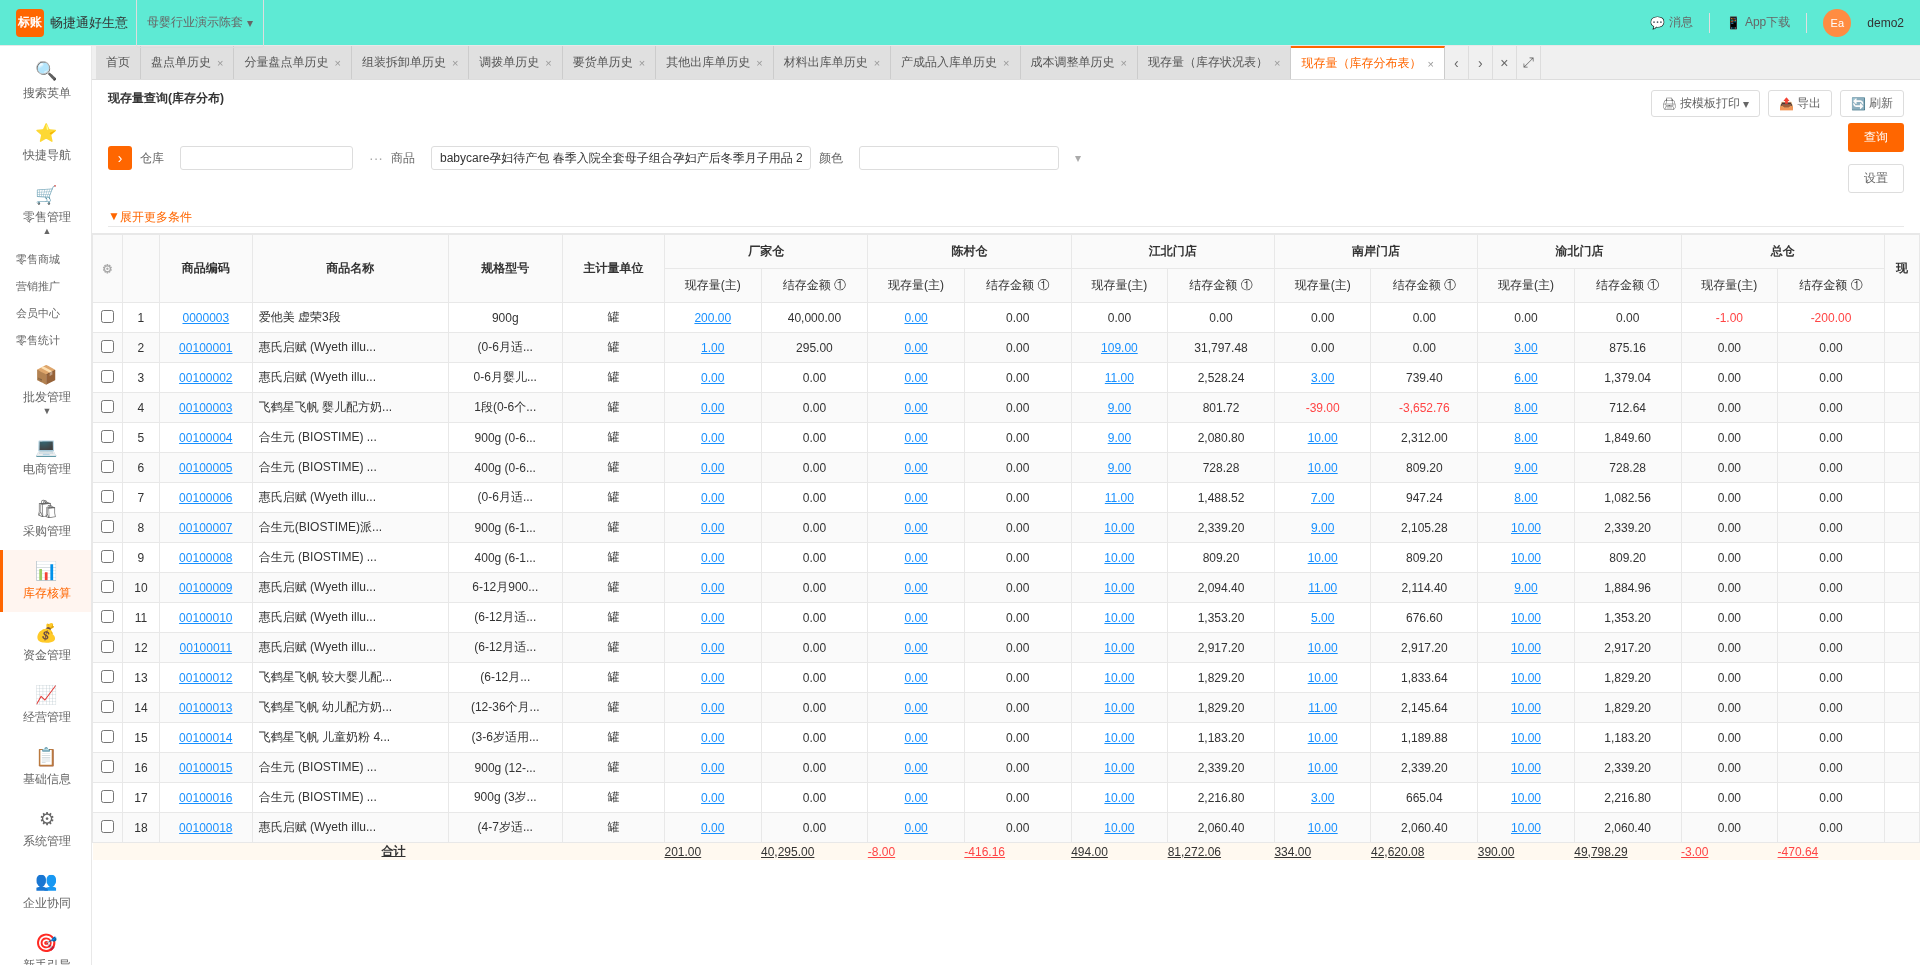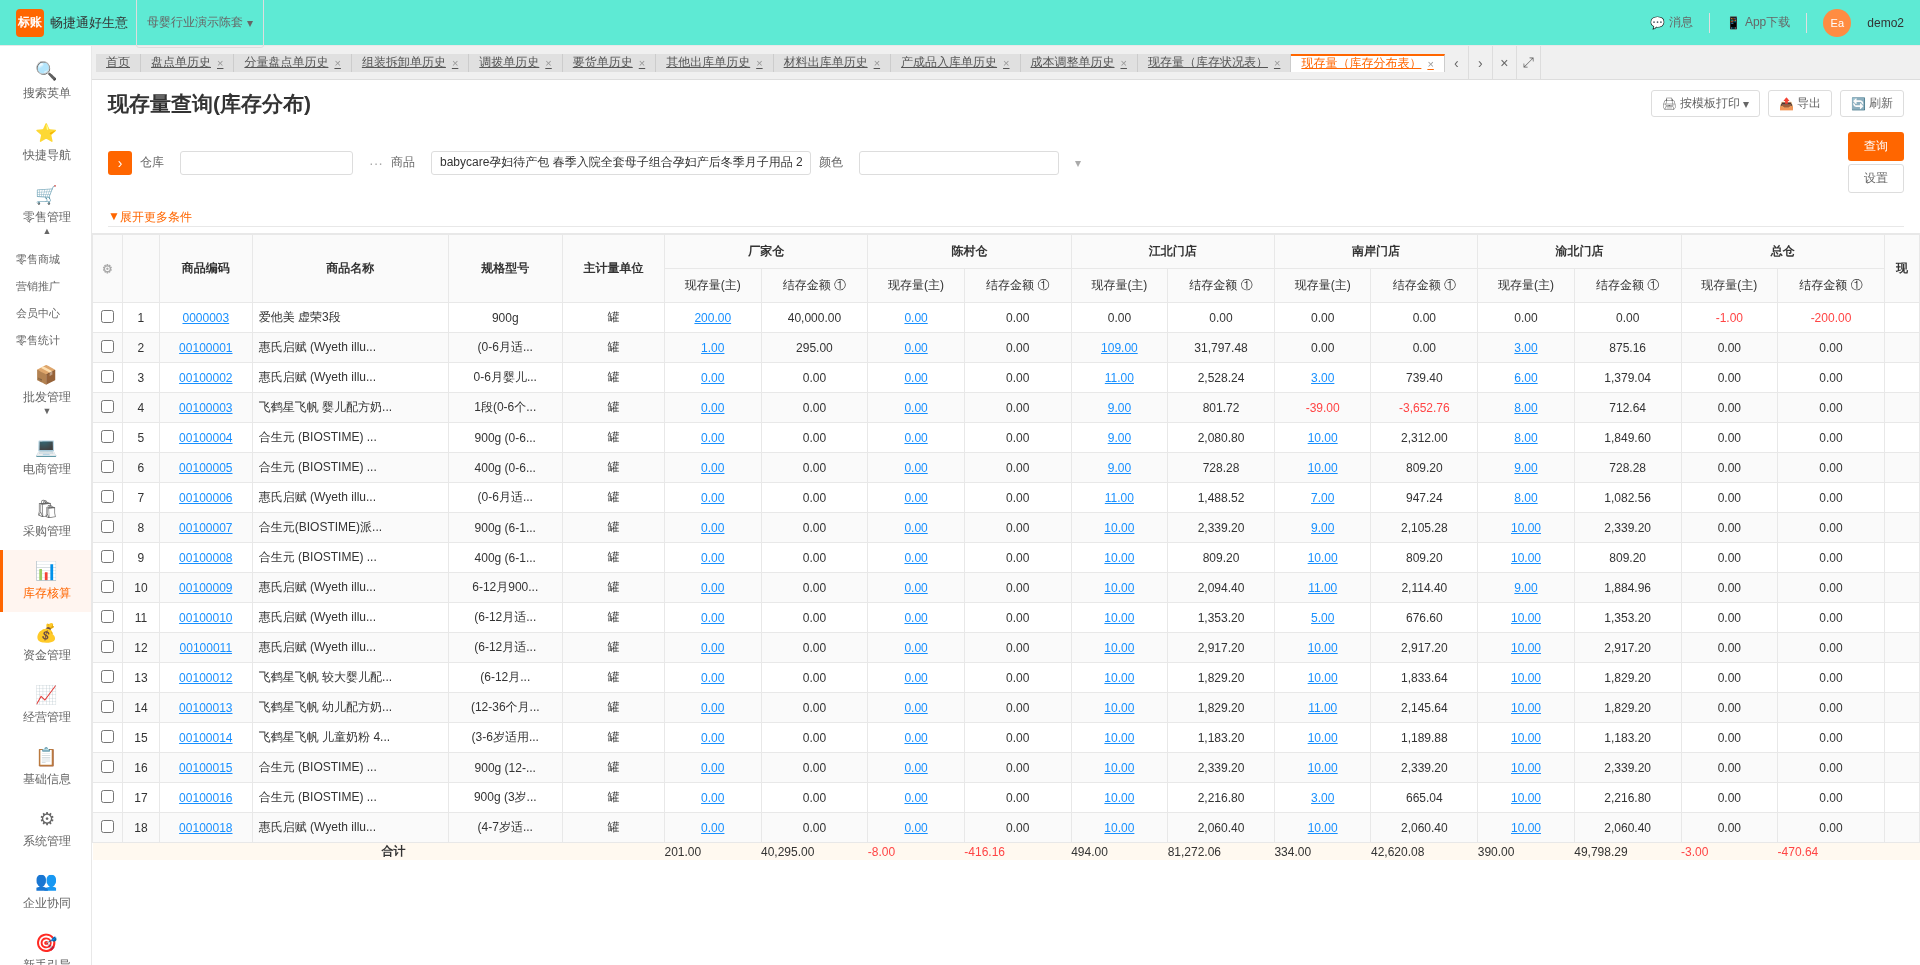--- a/index.html
+++ b/index.html
@@ -64,50 +64,49 @@
       height: 34px;
       border-bottom: 1px solid #ddd;
       flex-shrink: 0;
       padding-left: 4px;
     }
     .tab-bar::-webkit-scrollbar { height: 2px; }
     .tab-item {
       display: flex;
       align-items: center;
       padding: 0 10px;
-      height: 18px;
+      height: 34px;
       background: #e0e0e0;
       border-right: 1px solid #ccc;
       cursor: pointer;
       white-space: nowrap;
       font-size: 12px;
       color: #555;
       gap: 4px;
       flex-shrink: 0;
-      text-decoration: underline;
     }
     .tab-item.active { background: #fff; color: #ff6600; border-top: 2px solid #ff6600; }
     .tab-item .close-btn { color: #999; font-size: 11px; margin-left: 2px; }
     .tab-nav-btn { width: 24px; height: 34px; display: flex; align-items: center; justify-content: center; cursor: pointer; color: #666; font-size: 14px; flex-shrink: 0; background: #f0f0f0; border-right: 1px solid #ddd; }
 
     
     .content-area {
       flex: 1;
       overflow: hidden;
       display: flex;
       flex-direction: column;
     }
 
     
     .page-header {
       background: #fff;
       padding: 10px 16px 6px;
       border-bottom: 1px solid #e8e8e8;
     }
-    .page-title { font-size: 21px; font-weight: 600; color: #333; margin-bottom: 8px; }
+    .page-title { font-size: 12px; font-weight: 600; color: #333; margin-bottom: 8px; }
     .page-actions { display: flex; justify-content: flex-end; gap: 8px; margin-bottom: 8px; }
     .btn-action { display: flex; align-items: center; gap: 3px; padding: 4px 10px; border: 1px solid #ddd; border-radius: 3px; cursor: pointer; font-size: 12px; background: #fff; color: #666; }
 
     
     .filter-area {
       background: #fff;
       padding: 8px 16px;
       display: flex;
       align-items: center;
       gap: 12px;
@@ -185,21 +184,21 @@
       color: #333;
       white-space: nowrap;
     }
     tbody tr:nth-child(even) td { background: #fafafa; }
     .td-red { color: #ff4444 !important; }
     .td-link { color: #1890ff; text-decoration: underline; cursor: pointer; }
     .td-left { text-align: left; }
     .col-settings-icon { color: #aaa; cursor: pointer; }
 
     
-    .total-row td { background: #fff9f0 !important; font-weight: 500; }
+    .total-row td { background: #fff9f0 !important; font-weight: 500; text-decoration: underline; }
     .total-row td.td-red { color: #ff4444 !important; }
 
     
     .table-container::-webkit-scrollbar { width: 6px; height: 6px; }
     .table-container::-webkit-scrollbar-thumb { background: #ccc; border-radius: 3px; }
     .table-container::-webkit-scrollbar-track { background: #f5f5f5; }
 
     .divider { width: 1px; height: 20px; background: #e0e0e0; }
   </style>
 </head>
@@ -351,21 +350,21 @@
           </div>
           <div class="filter-group">
             <span class="filter-label">商品</span>
             <input class="filter-input filter-input-wide" value="babycare孕妇待产包 春季入院全套母子组合孕妇产后冬季月子用品 22件套 ..." readonly="" style="min-width: 380px; cursor: pointer;">
           </div>
           <div class="filter-group">
             <span class="filter-label">颜色</span>
             <input class="filter-input filter-input-color" style="min-width: 200px;">
             <span style="color:#aaa;">▾</span>
           </div>
-          <div style="display:flex; flex-direction:column; gap:3px; margin-left:auto;">
+          <div style="display:flex; flex-direction:column; gap:12px; margin-left:auto;">
             <button class="btn-query">查询</button>
             <button class="btn-settings">设置</button>
           </div>
         </div>
         <div style="display:flex; justify-content:center; margin-top:4px; cursor:pointer;">
           <span style="color:#ff6600; font-size:12px;">▼ </span>
           <span style="color:#ff6600; font-size:12px;">展开更多条件</span>
         </div>
       </div>
     </div>

